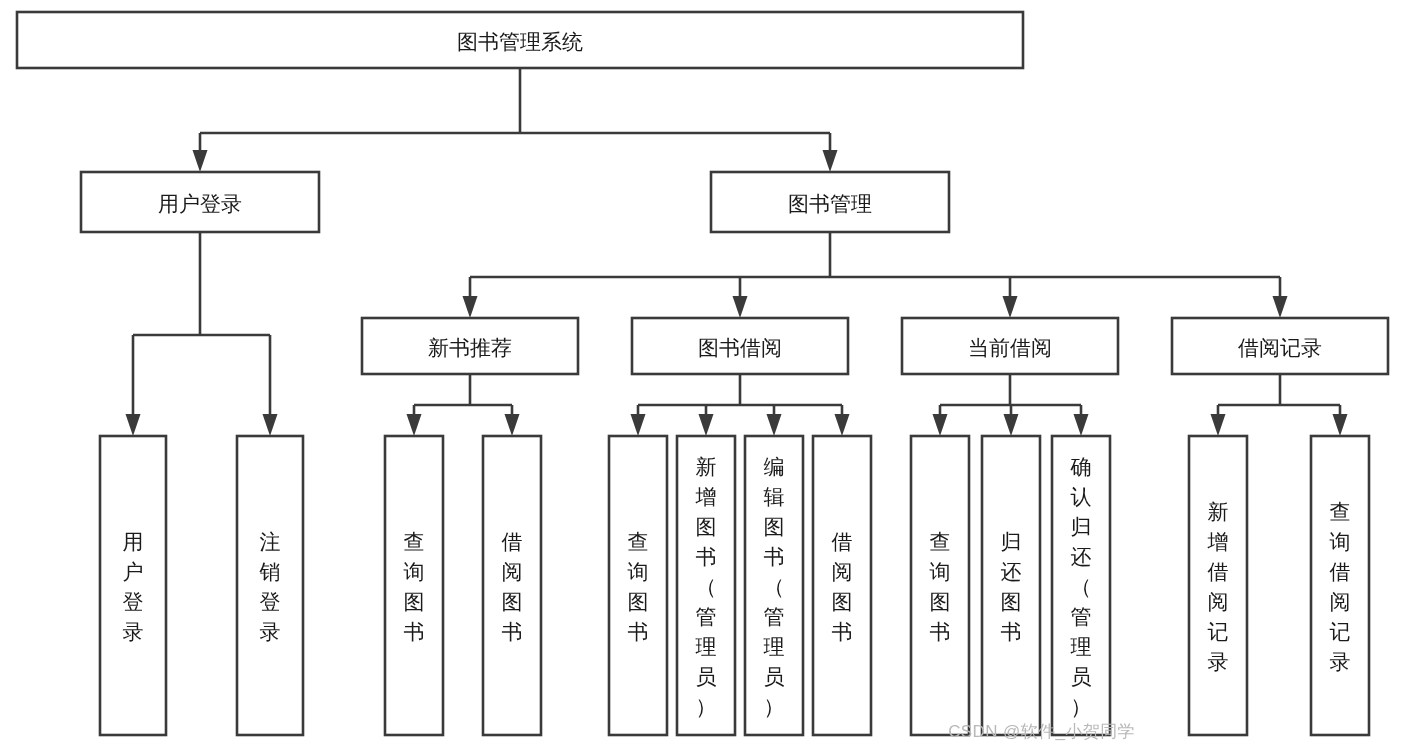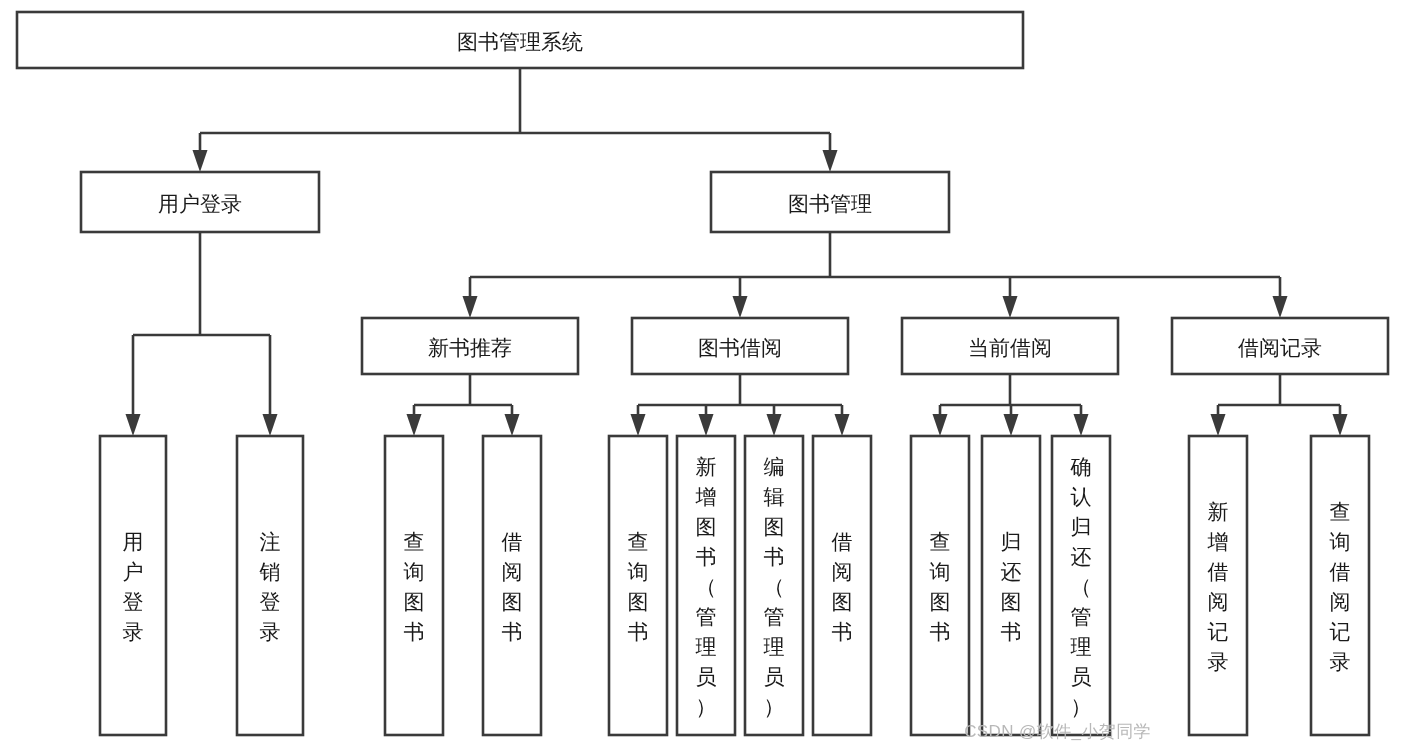--- a/index.html
+++ b/index.html
@@ -49,21 +49,21 @@
     dominant-baseline: central;
   }
   .node-label-vert {
     fill: #1a1a1a;
     font-family: "Liberation Sans", "DejaVu Sans", sans-serif;
     font-size: 21px;
     text-anchor: middle;
   }
   .watermark {
     position: absolute;
-    right: 6px;
+    right: 22px;
     bottom: 4px;
     font-family: "Liberation Sans", "DejaVu Sans", sans-serif;
     font-size: 17px;
     color: #b8b8b8;
     white-space: nowrap;
     letter-spacing: 0.4px;
   }
 </style>
 </head>
 <body>

